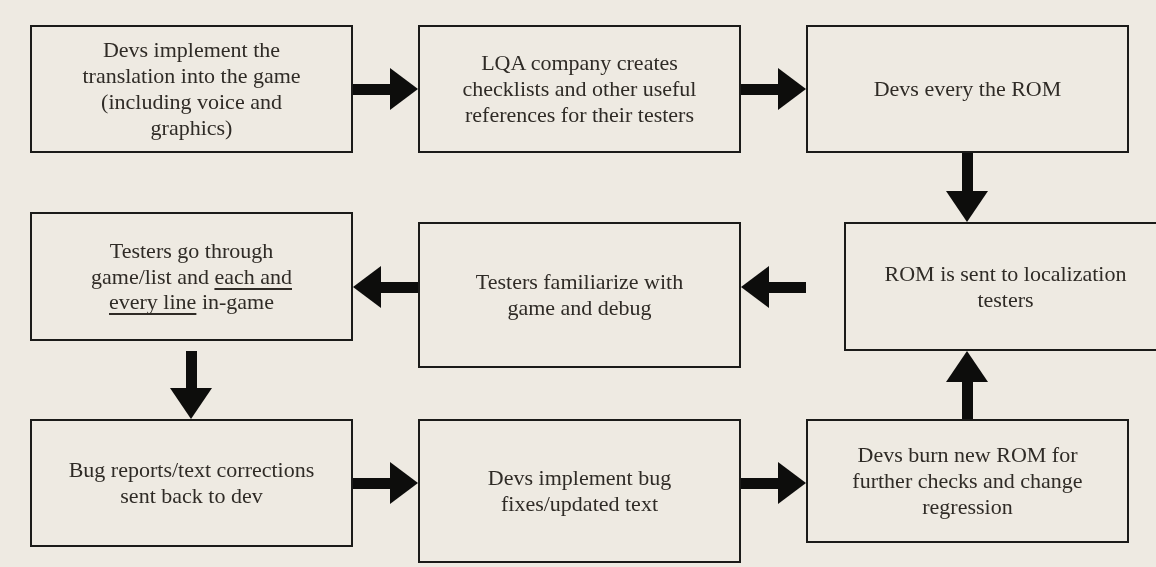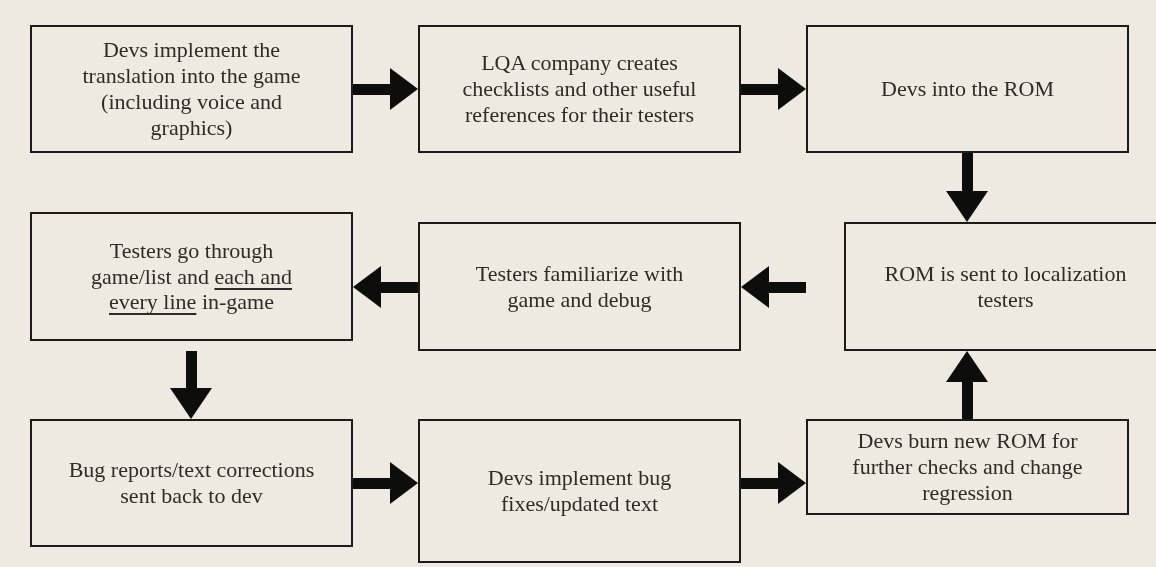--- a/index.html
+++ b/index.html
@@ -83,44 +83,44 @@
 
   <div class="node" style="left:30px; top:25px; height:128px;">
     <div>Devs implement the translation into the game (including voice and graphics)</div>
   </div>
 
   <div class="node" style="left:418px; top:25px; height:128px;">
     <div>LQA company creates checklists and other useful references for their testers</div>
   </div>
 
   <div class="node" style="left:806px; top:25px; height:128px;">
-    <div>Devs into the ROM</div>
+    <div>Devs every the ROM</div>
   </div>
 
   <div class="node" style="left:30px; top:212px; height:129px;">
     <div><span>Testers go through game/list and </span><span class="seg-underline">each and every line</span><span> in-game</span></div>
   </div>
 
-  <div class="node" style="left:418px; top:222px; height:129px;">
+  <div class="node" style="left:418px; top:222px; height:146px;">
     <div>Testers familiarize with game and debug</div>
   </div>
 
   <div class="node" style="left:806px; top:222px; height:129px;margin-left:38px;">
     <div>ROM is sent to localization testers</div>
   </div>
 
   <div class="node" style="left:30px; top:419px; height:128px;">
     <div>Bug reports/text corrections sent back to dev</div>
   </div>
 
   <div class="node" style="left:418px; top:419px; height:144px;">
     <div>Devs implement bug fixes/updated text</div>
   </div>
 
-  <div class="node" style="left:806px; top:419px; height:96px;">
+  <div class="node" style="left:806px; top:419px; height:124px;">
     <div>Devs burn new ROM for further checks and change regression</div>
   </div>
 
   <div class="arrow h" style="left:353px; top:68px;">
     <div class="stem-h"></div>
     <div class="head-right"></div>
   </div>
 
   <div class="arrow h" style="left:741px; top:68px;">
     <div class="stem-h"></div>

